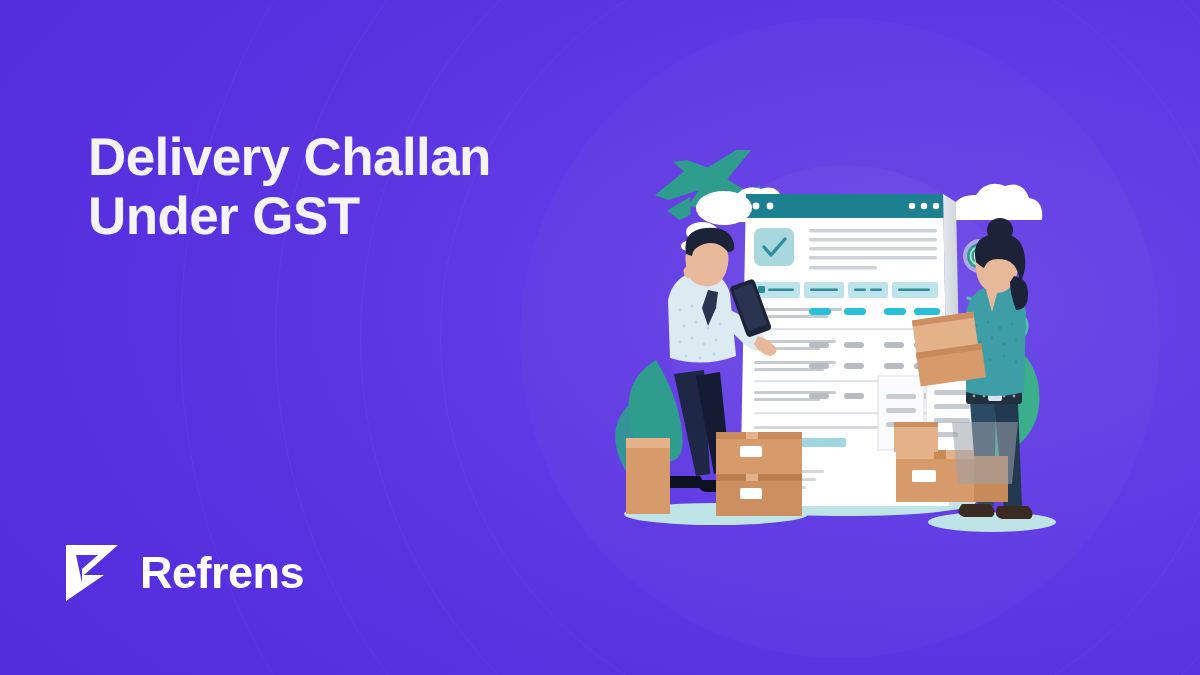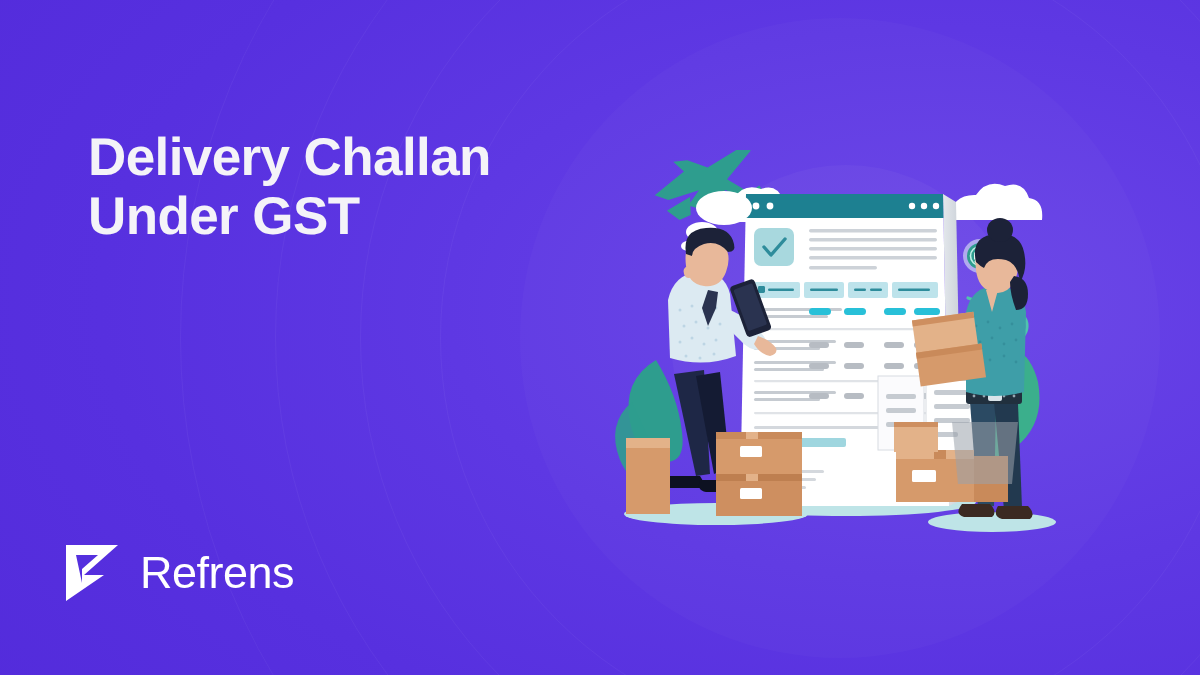--- a/index.html
+++ b/index.html
@@ -61,21 +61,21 @@
     left: 62px;
     top: 543px;
     display: flex;
     align-items: center;
     gap: 14px;
   }
   .logo-word {
     color: #FFFFFF;
     font-size: 45px;
     letter-spacing: -0.5px;
-    font-weight: 400;
+    font-weight: 700;
   }
 
   
   #illo { position: absolute; left: 596px; top: 150px; }
 </style>
 </head>
 <body>
 
 <div id="stage">
 

